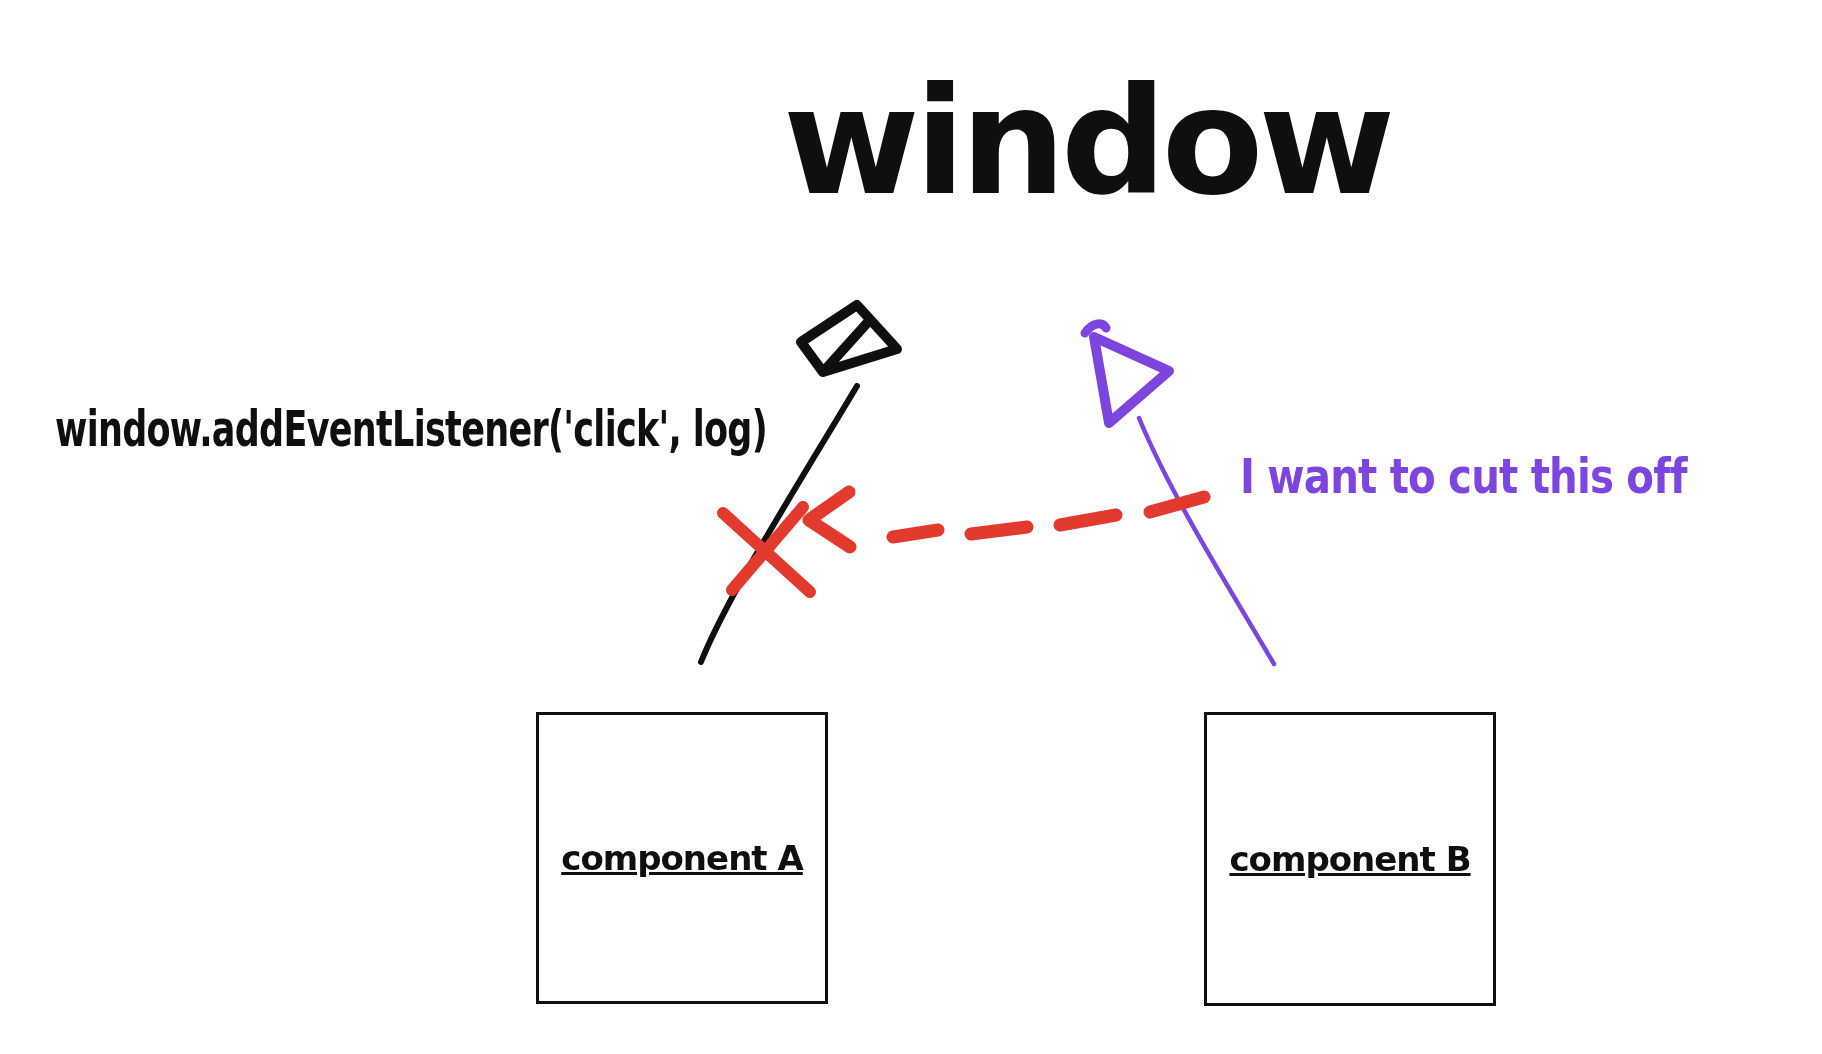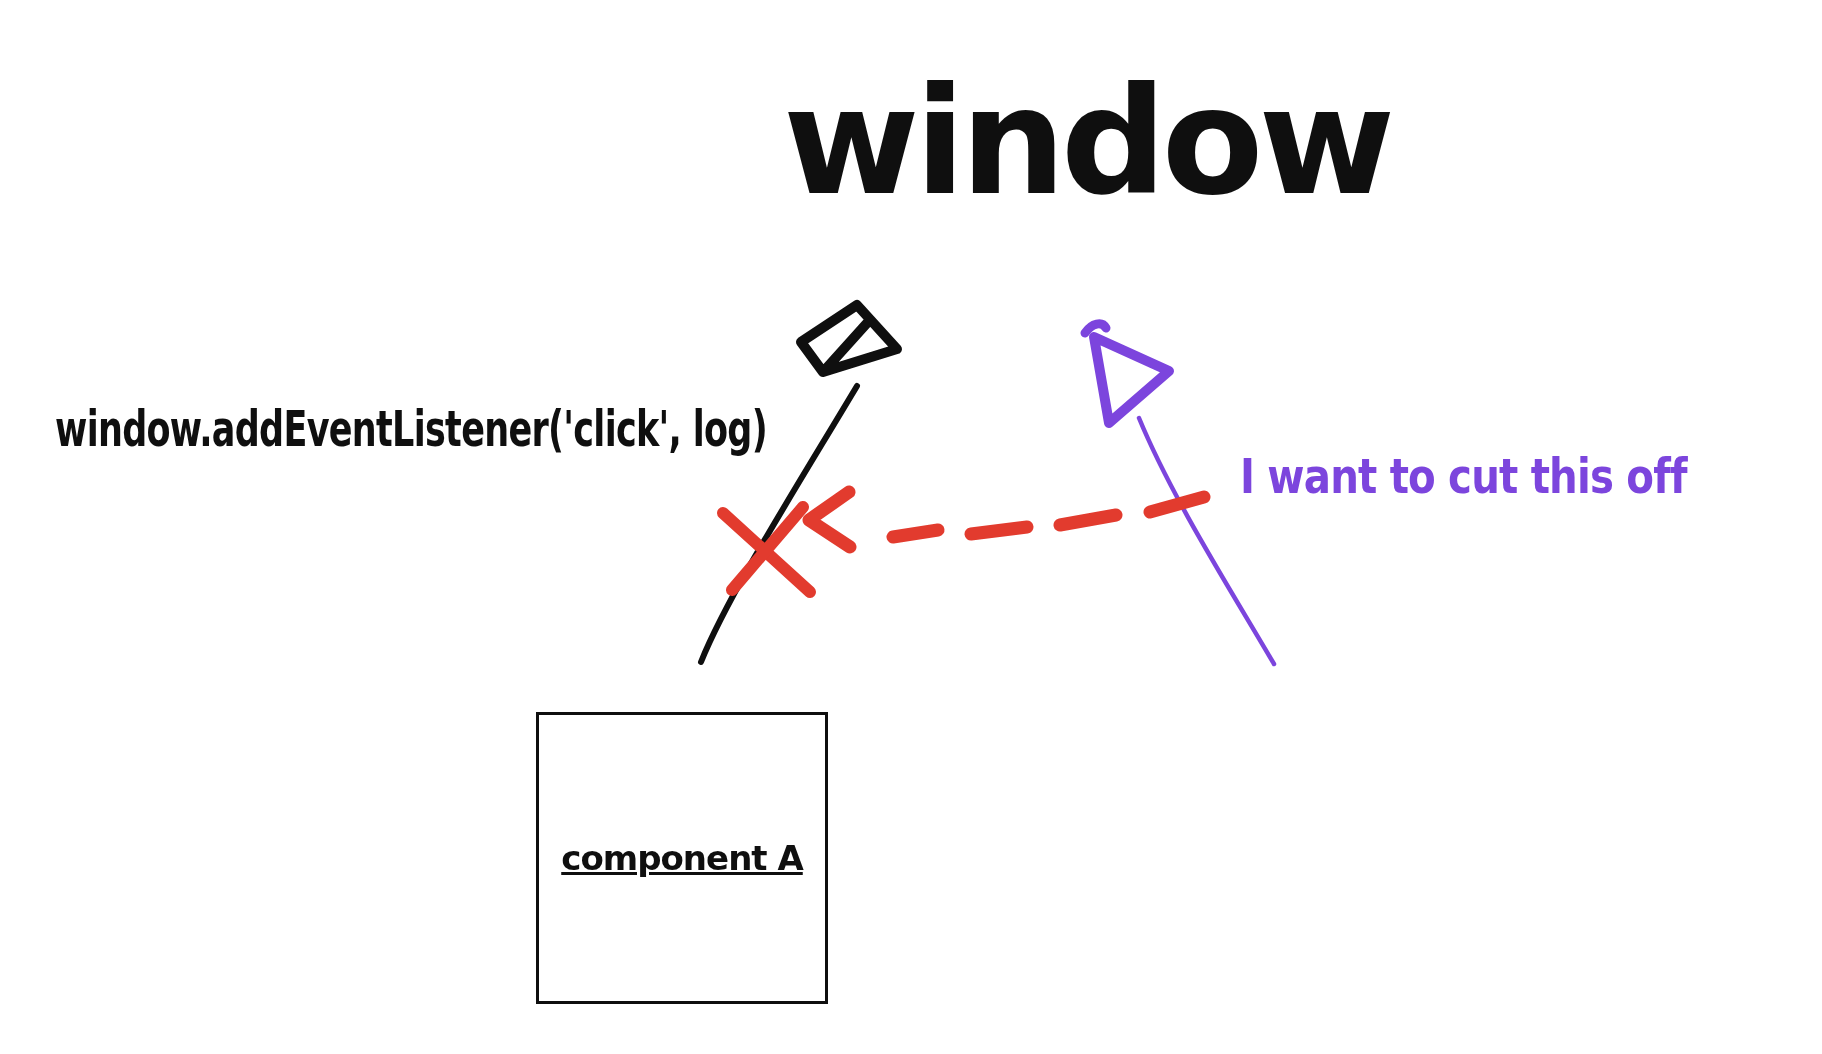--- a/index.html
+++ b/index.html
@@ -92,14 +92,17 @@
     <g>
       <path class="red-stroke" stroke-width="12" d="M 723 513 L 810 592"></path>
       <path class="red-stroke" stroke-width="12" d="M 732 590 L 803 507"></path>
     </g>
   </svg>
 
   <div class="abs component-box box-a">
     <span class="component-label">component A</span>
   </div>
 
+  <div class="abs component-box box-b">
+    <span class="component-label">component B</span>
+  </div>
 
 </div>
 
 </body></html>

